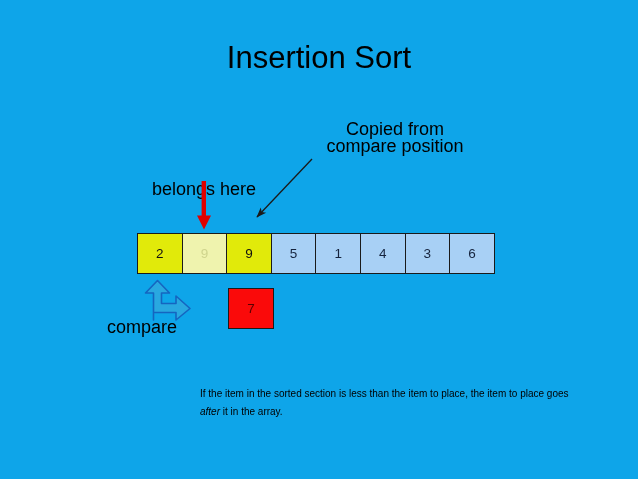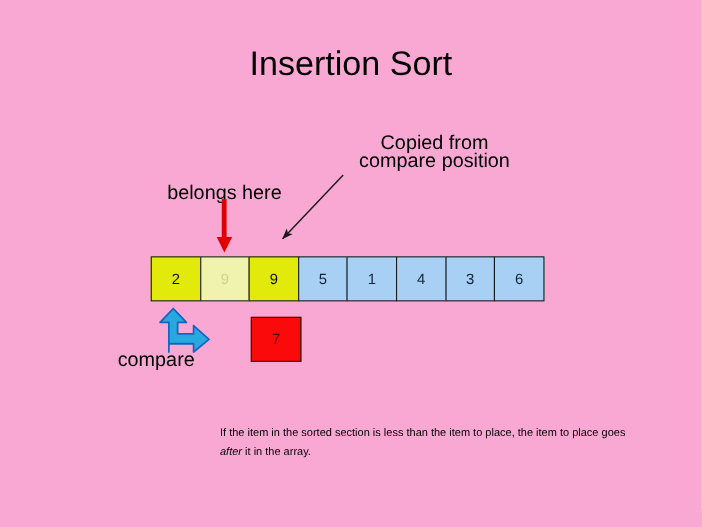--- a/index.html
+++ b/index.html
@@ -14,21 +14,21 @@
     position: relative;
     overflow: hidden;
     font-family: "Liberation Sans", sans-serif;
     color: #000000;
   }
   #slide {
     position: absolute;
     left: 0; top: 0;
     width: 638px;
     height: 479px;
-    background: #f9a8d4;
+    background: #0ea5e9;
   }
 
   
   #title {
     position: absolute;
     left: 0;
     top: 40px;
     width: 638px;
     text-align: center;
     font-size: 31px;
@@ -48,21 +48,21 @@
   }
   #label-copied {
     left: 300px;
     top: 121px;
     width: 190px;
     text-align: center;
   }
   #label-copied .l2 { display: block; }
   #label-belongs {
     left: 152px;
-    top: 167px;
+    top: 181px;
     text-align: center;
   }
   #label-compare {
     left: 107px;
     top: 319px;
   }
 
   
   #arrow-belongs {
     position: absolute;

